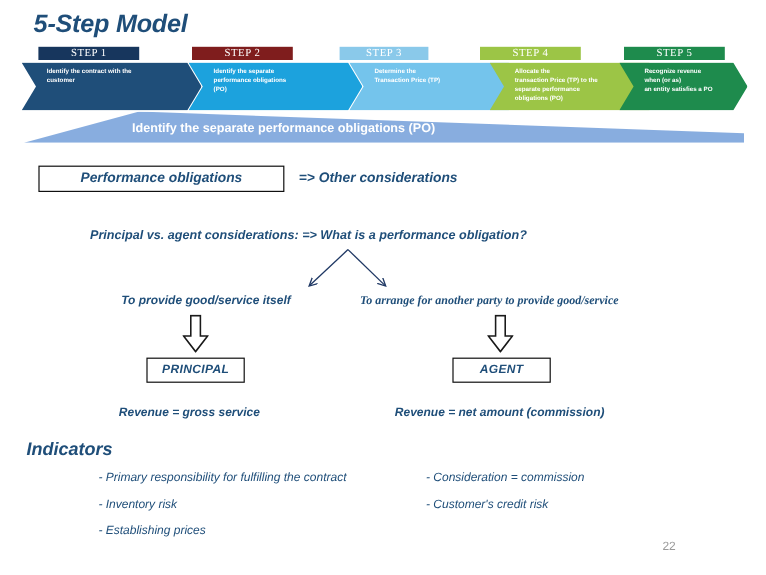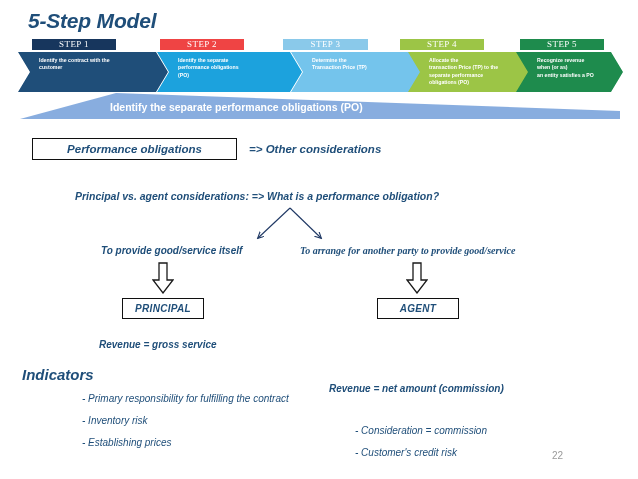--- a/index.html
+++ b/index.html
@@ -40,22 +40,22 @@
     top: 39px;
     height: 11px;
     line-height: 11px;
     text-align: center;
     font-family: "Liberation Serif", serif;
     font-size: 9px;
     color: #ffffff;
     letter-spacing: 0.4px;
   }
   .sh1 { left: 32px;  width: 84px; background: #17365D; }
-  .sh2 { left: 160px; width: 84px; background: #ef4444; }
-  .sh3 { left: 283px; width: 85px; background: #8AC9EA; }
+  .sh2 { left: 160px; width: 84px; background: #7f1d1d; }
+  .sh3 { left: 283px; width: 74px; background: #8AC9EA; }
   .sh4 { left: 400px; width: 84px; background: #9CC546; }
   .sh5 { left: 520px; width: 84px; background: #1E8B4D; }
 
   
   .chev-band {
     position: absolute;
     left: 18px;
     top: 52px;
     width: 605px;
     height: 40px;
@@ -219,40 +219,40 @@
   .revenue {
     position: absolute;
     top: 339px;
     font-size: 10px;
     font-style: italic;
     font-weight: bold;
     color: #1F4E79;
     white-space: nowrap;
   }
   .rev-left  { left: 99px; }
-  .rev-right { left: 329px; margin-top: 44px; }
+  .rev-right { left: 329px; }
 
   
   .indicators-head {
     position: absolute;
     left: 22px;
     top: 366px;
     font-size: 15px;
     font-style: italic;
     font-weight: bold;
     color: #1F4E79;
   }
   .ind-list {
     position: absolute;
     margin: 0;
     padding: 0;
     list-style: none;
   }
   .ind-left  { left: 50px; top: 388px; margin-left: 32px; }
-  .ind-right { left: 355px; top: 388px; margin-top: 32px; }
+  .ind-right { left: 355px; top: 388px; }
   .ind-list li {
     font-size: 10px;
     font-style: italic;
     color: #1F4E79;
     line-height: 22px;
     white-space: nowrap;
   }
 
   
   .footer {

